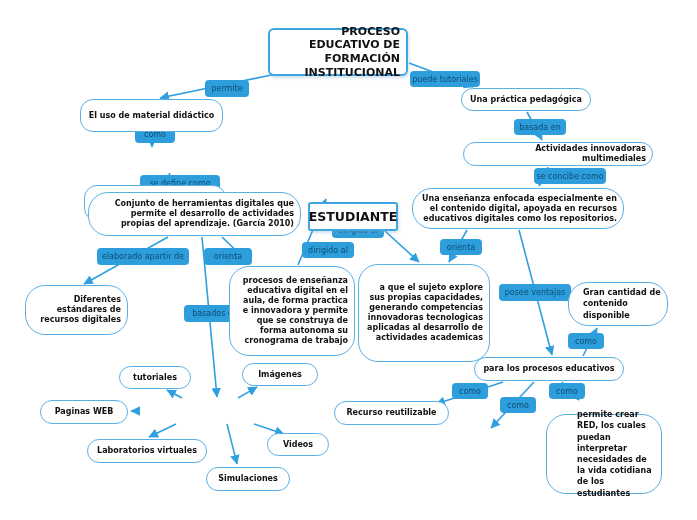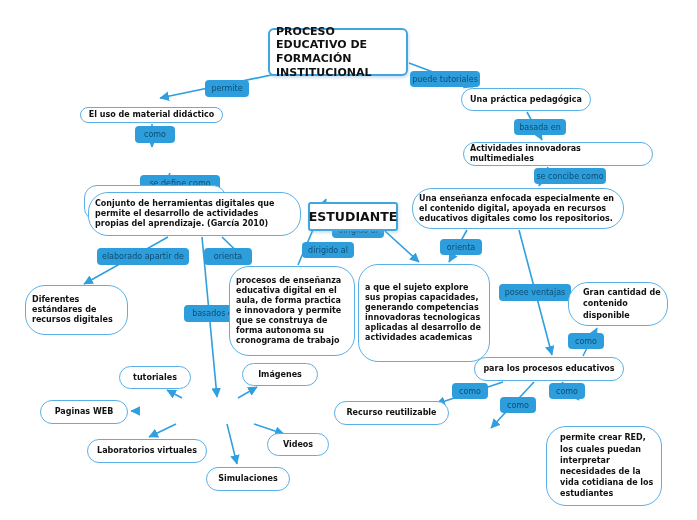--- a/index.html
+++ b/index.html
@@ -5,21 +5,21 @@
   html,body{margin:0;padding:0;background:#ffffff;}
   #canvas{
     position:relative;width:697px;height:520px;background:#ffffff;
     font-family:"DejaVu Sans","Liberation Sans",sans-serif;overflow:hidden;
   }
   #edges{position:absolute;left:0;top:0;z-index:0;}
   .node{
     position:absolute;z-index:2;box-sizing:border-box;
     background:#ffffff;border:1.5px solid #5ab0e6;border-radius:13px;
     display:flex;align-items:center;justify-content:center;
-    font-size:8px;font-weight:bold;color:#111111;text-align:left;
+    font-size:8px;font-weight:bold;color:#111111;text-align:right;
     line-height:1.25;padding:2px 6px;
   }
   .node.big{border-radius:20px;}
   .node.align-left{text-align:left;justify-content:flex-start;line-height:1.4;}
   .node.root{
     border-radius:6px;border:2px solid #3fa6e0;font-size:11px;line-height:1.25;
     box-shadow:1px 2px 3px rgba(120,170,210,.35);
   }
   .node.estudiante{
     border-radius:3px;border:2px solid #3fa6e0;font-size:12.5px;
@@ -83,34 +83,34 @@
   <div class="elabel" style="left:514px;top:119px;width:52px;height:16px;">basada en</div>
   <div class="elabel" style="left:534px;top:168px;width:72px;height:16px;">se concibe como</div>
   <div class="elabel" style="left:440px;top:239px;width:42px;height:16px;">orienta</div>
   <div class="elabel" style="left:499px;top:284px;width:72px;height:17px;">posee ventajas</div>
   <div class="elabel" style="left:568px;top:333px;width:36px;height:16px;">como</div>
   <div class="elabel" style="left:452px;top:383px;width:36px;height:16px;">como</div>
   <div class="elabel" style="left:500px;top:397px;width:36px;height:16px;">como</div>
   <div class="elabel" style="left:549px;top:383px;width:36px;height:16px;">como</div>
 
   <div class="node root" style="left:268px;top:28px;width:140px;height:48px;">PROCESO EDUCATIVO DE FORMACIÓN INSTITUCIONAL</div>
-  <div class="node" style="left:80px;top:99px;width:143px;height:16px;margin-top:8px;">El uso de material didáctico</div>
+  <div class="node" style="left:80px;top:99px;width:143px;height:33px;">El uso de material didáctico</div>
   <div class="node" style="left:84px;top:149px;width:142px;height:36px;margin-top:36px;">Recurso Educativo Digital</div>
   <div class="node big" style="left:88px;top:192px;width:213px;height:44px;">Conjunto de herramientas digitales que permite el desarrollo de actividades propias del aprendizaje. (García 2010)</div>
   <div class="node big" style="left:25px;top:285px;width:103px;height:50px;">Diferentes estándares de recursos digitales</div>
   <div class="node big" style="left:229px;top:266px;width:126px;height:90px;">procesos de enseñanza educativa digital en el aula, de forma practica e innovadora y permite que se construya de forma autonoma su cronograma de trabajo</div>
   <div class="node estudiante" style="left:308px;top:202px;width:90px;height:29px;">ESTUDIANTE</div>
   <div class="node big" style="left:358px;top:264px;width:132px;height:98px;">a que el sujeto explore sus propias capacidades, generando competencias innovadoras tecnologicas aplicadas al desarrollo de actividades academicas</div>
   <div class="node" style="left:461px;top:88px;width:130px;height:23px;">Una práctica pedagógica</div>
   <div class="node" style="left:463px;top:142px;width:190px;height:24px;">Actividades  innovadoras multimediales</div>
   <div class="node big" style="left:412px;top:188px;width:212px;height:41px;">Una enseñanza enfocada especialmente en el contenido digital, apoyada en recursos educativos digitales como los repositorios.</div>
   <div class="node big align-left" style="left:568px;top:282px;width:100px;height:44px;padding-left:14px;">Gran cantidad de contenido disponible</div>
   <div class="node" style="left:474px;top:357px;width:150px;height:24px;">para los procesos educativos</div>
   <div class="node" style="left:334px;top:401px;width:115px;height:24px;">Recurso reutilizable</div>
-  <div class="node big align-left" style="left:546px;top:426px;width:116px;height:80px;padding-left:13px;">permite crear RED, los cuales puedan interpretar necesidades de la vida cotidiana de los estudiantes</div>
+  <div class="node big align-left" style="left:546px;top:414px;width:116px;height:80px;padding-left:30px;">permite crear RED, los cuales puedan interpretar necesidades de la vida cotidiana de los estudiantes</div>
   <div class="node" style="left:119px;top:366px;width:72px;height:23px;">tutoriales</div>
   <div class="node" style="left:242px;top:363px;width:76px;height:23px;">Imágenes</div>
   <div class="node" style="left:40px;top:400px;width:88px;height:24px;">Paginas WEB</div>
   <div class="node" style="left:87px;top:439px;width:120px;height:24px;">Laboratorios virtuales</div>
   <div class="node" style="left:267px;top:433px;width:62px;height:23px;">Videos</div>
   <div class="node" style="left:206px;top:467px;width:84px;height:24px;">Simulaciones</div>
 
 </div>
 
 </body></html>

